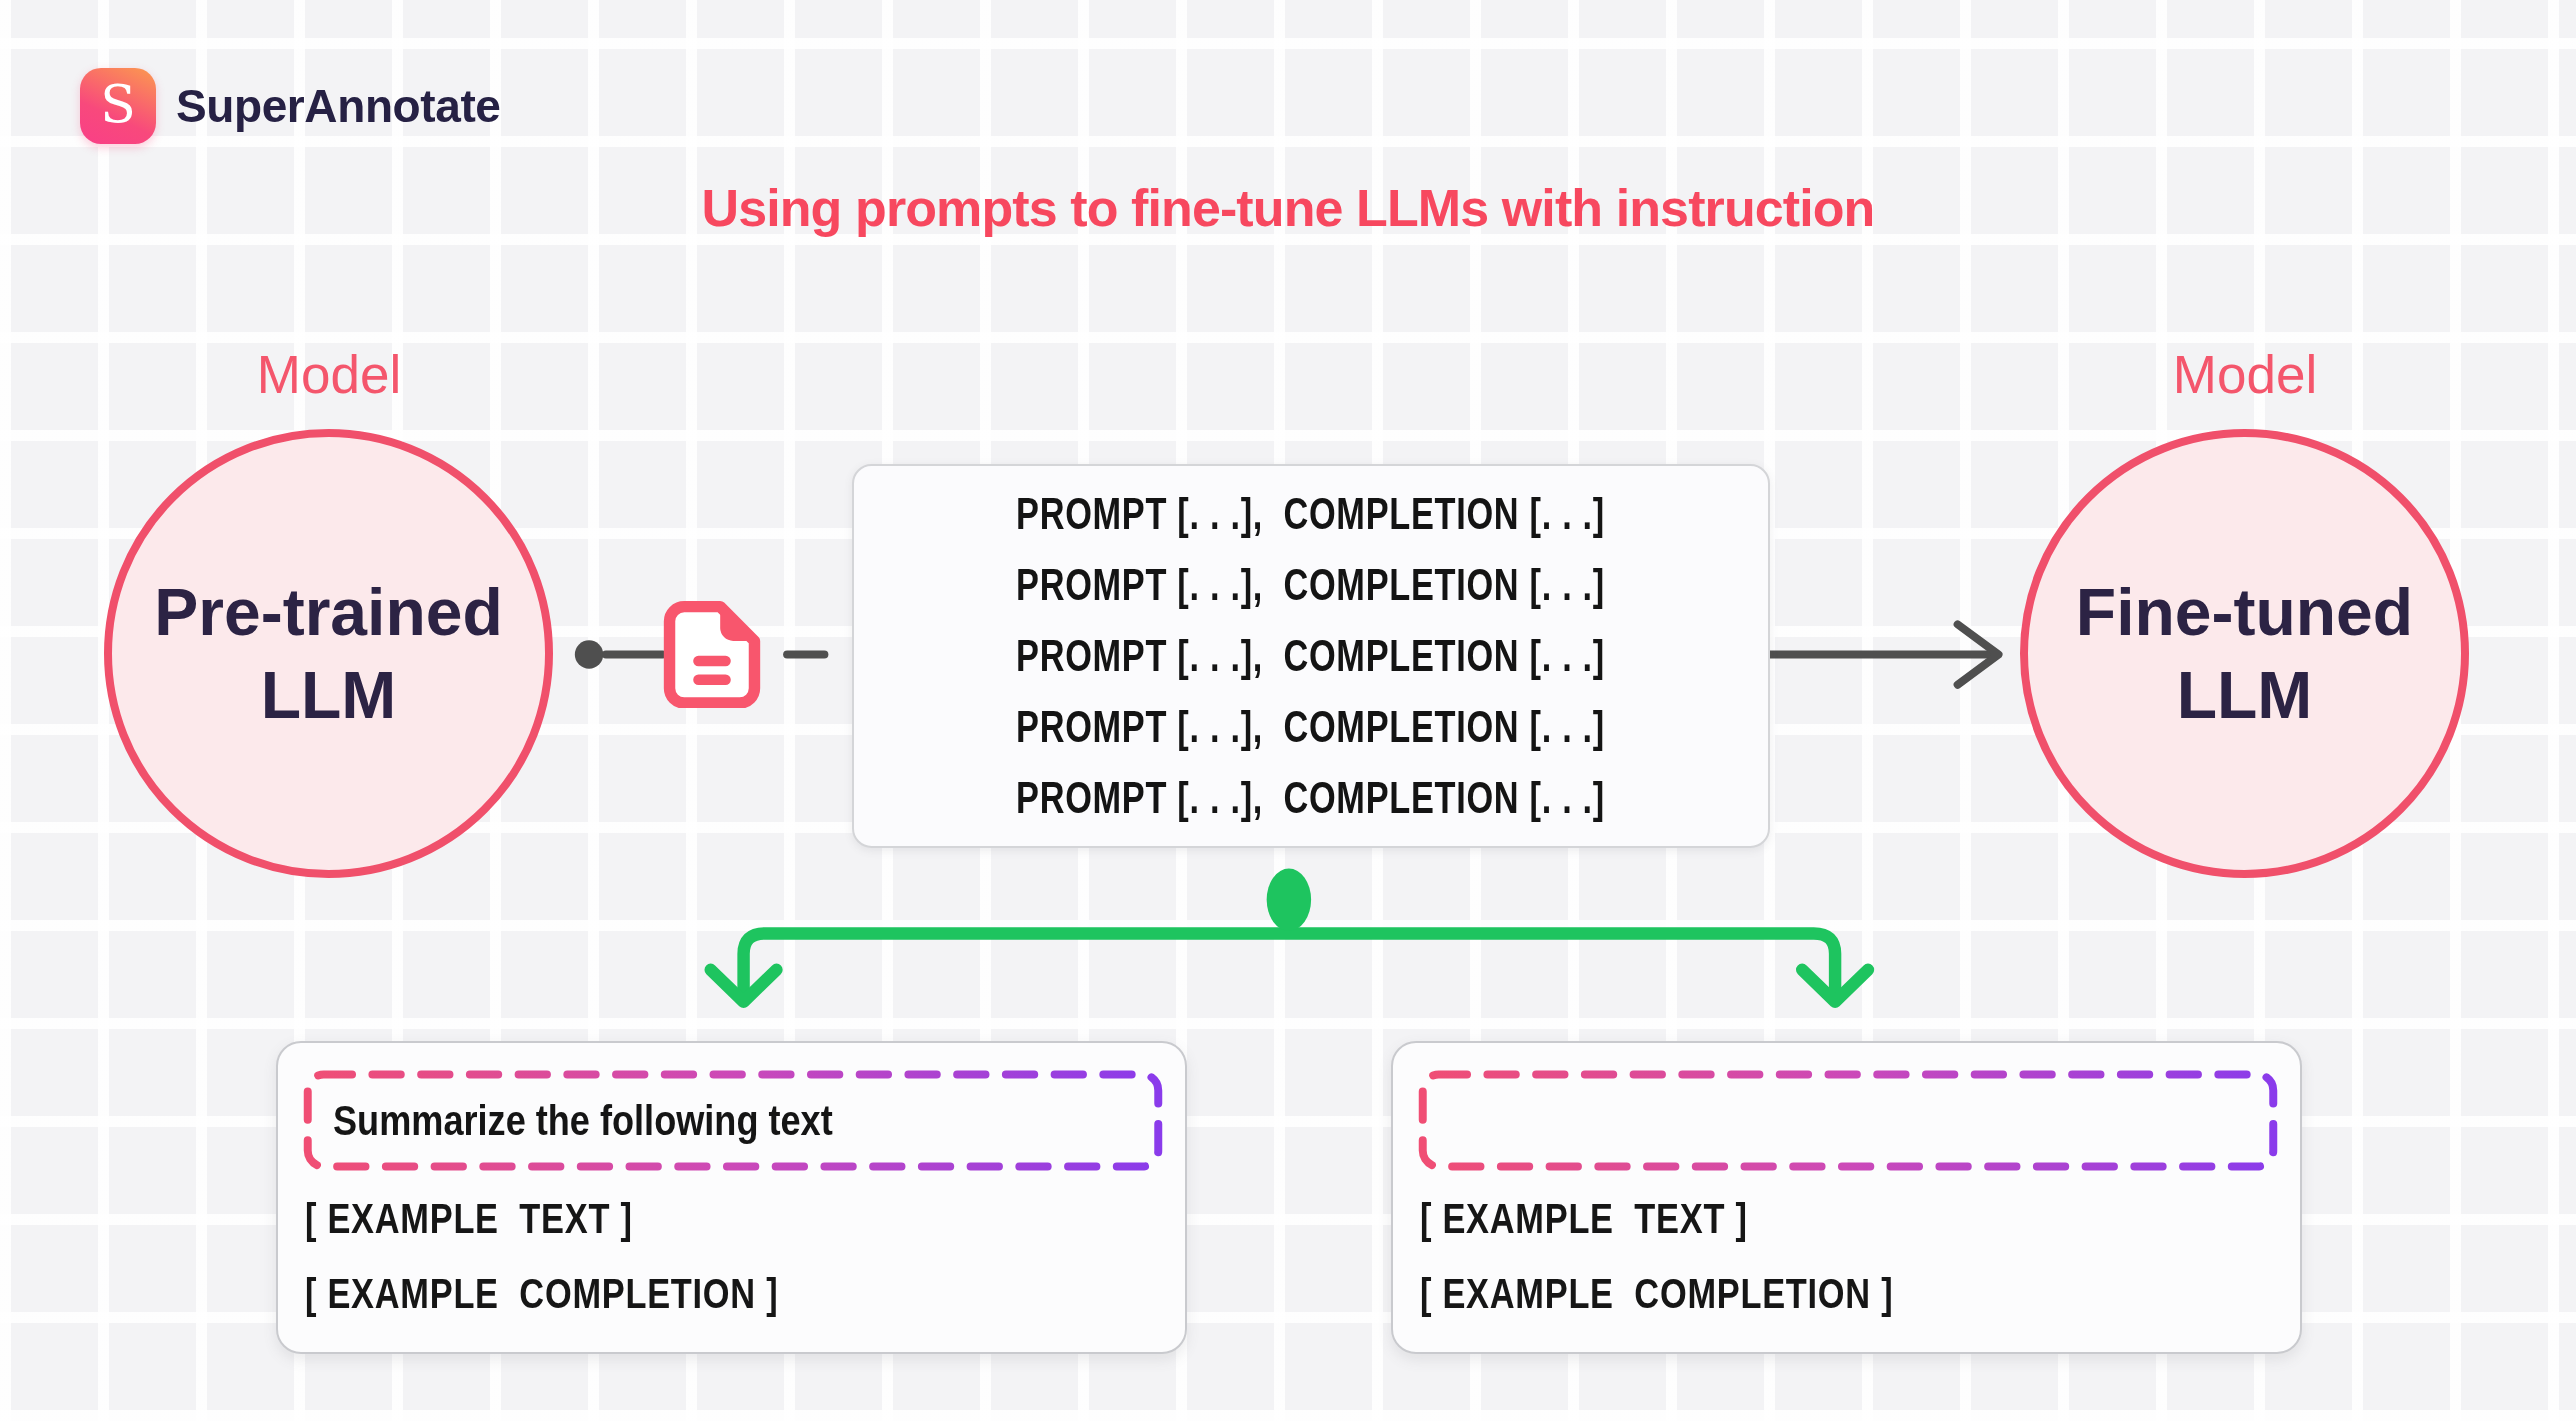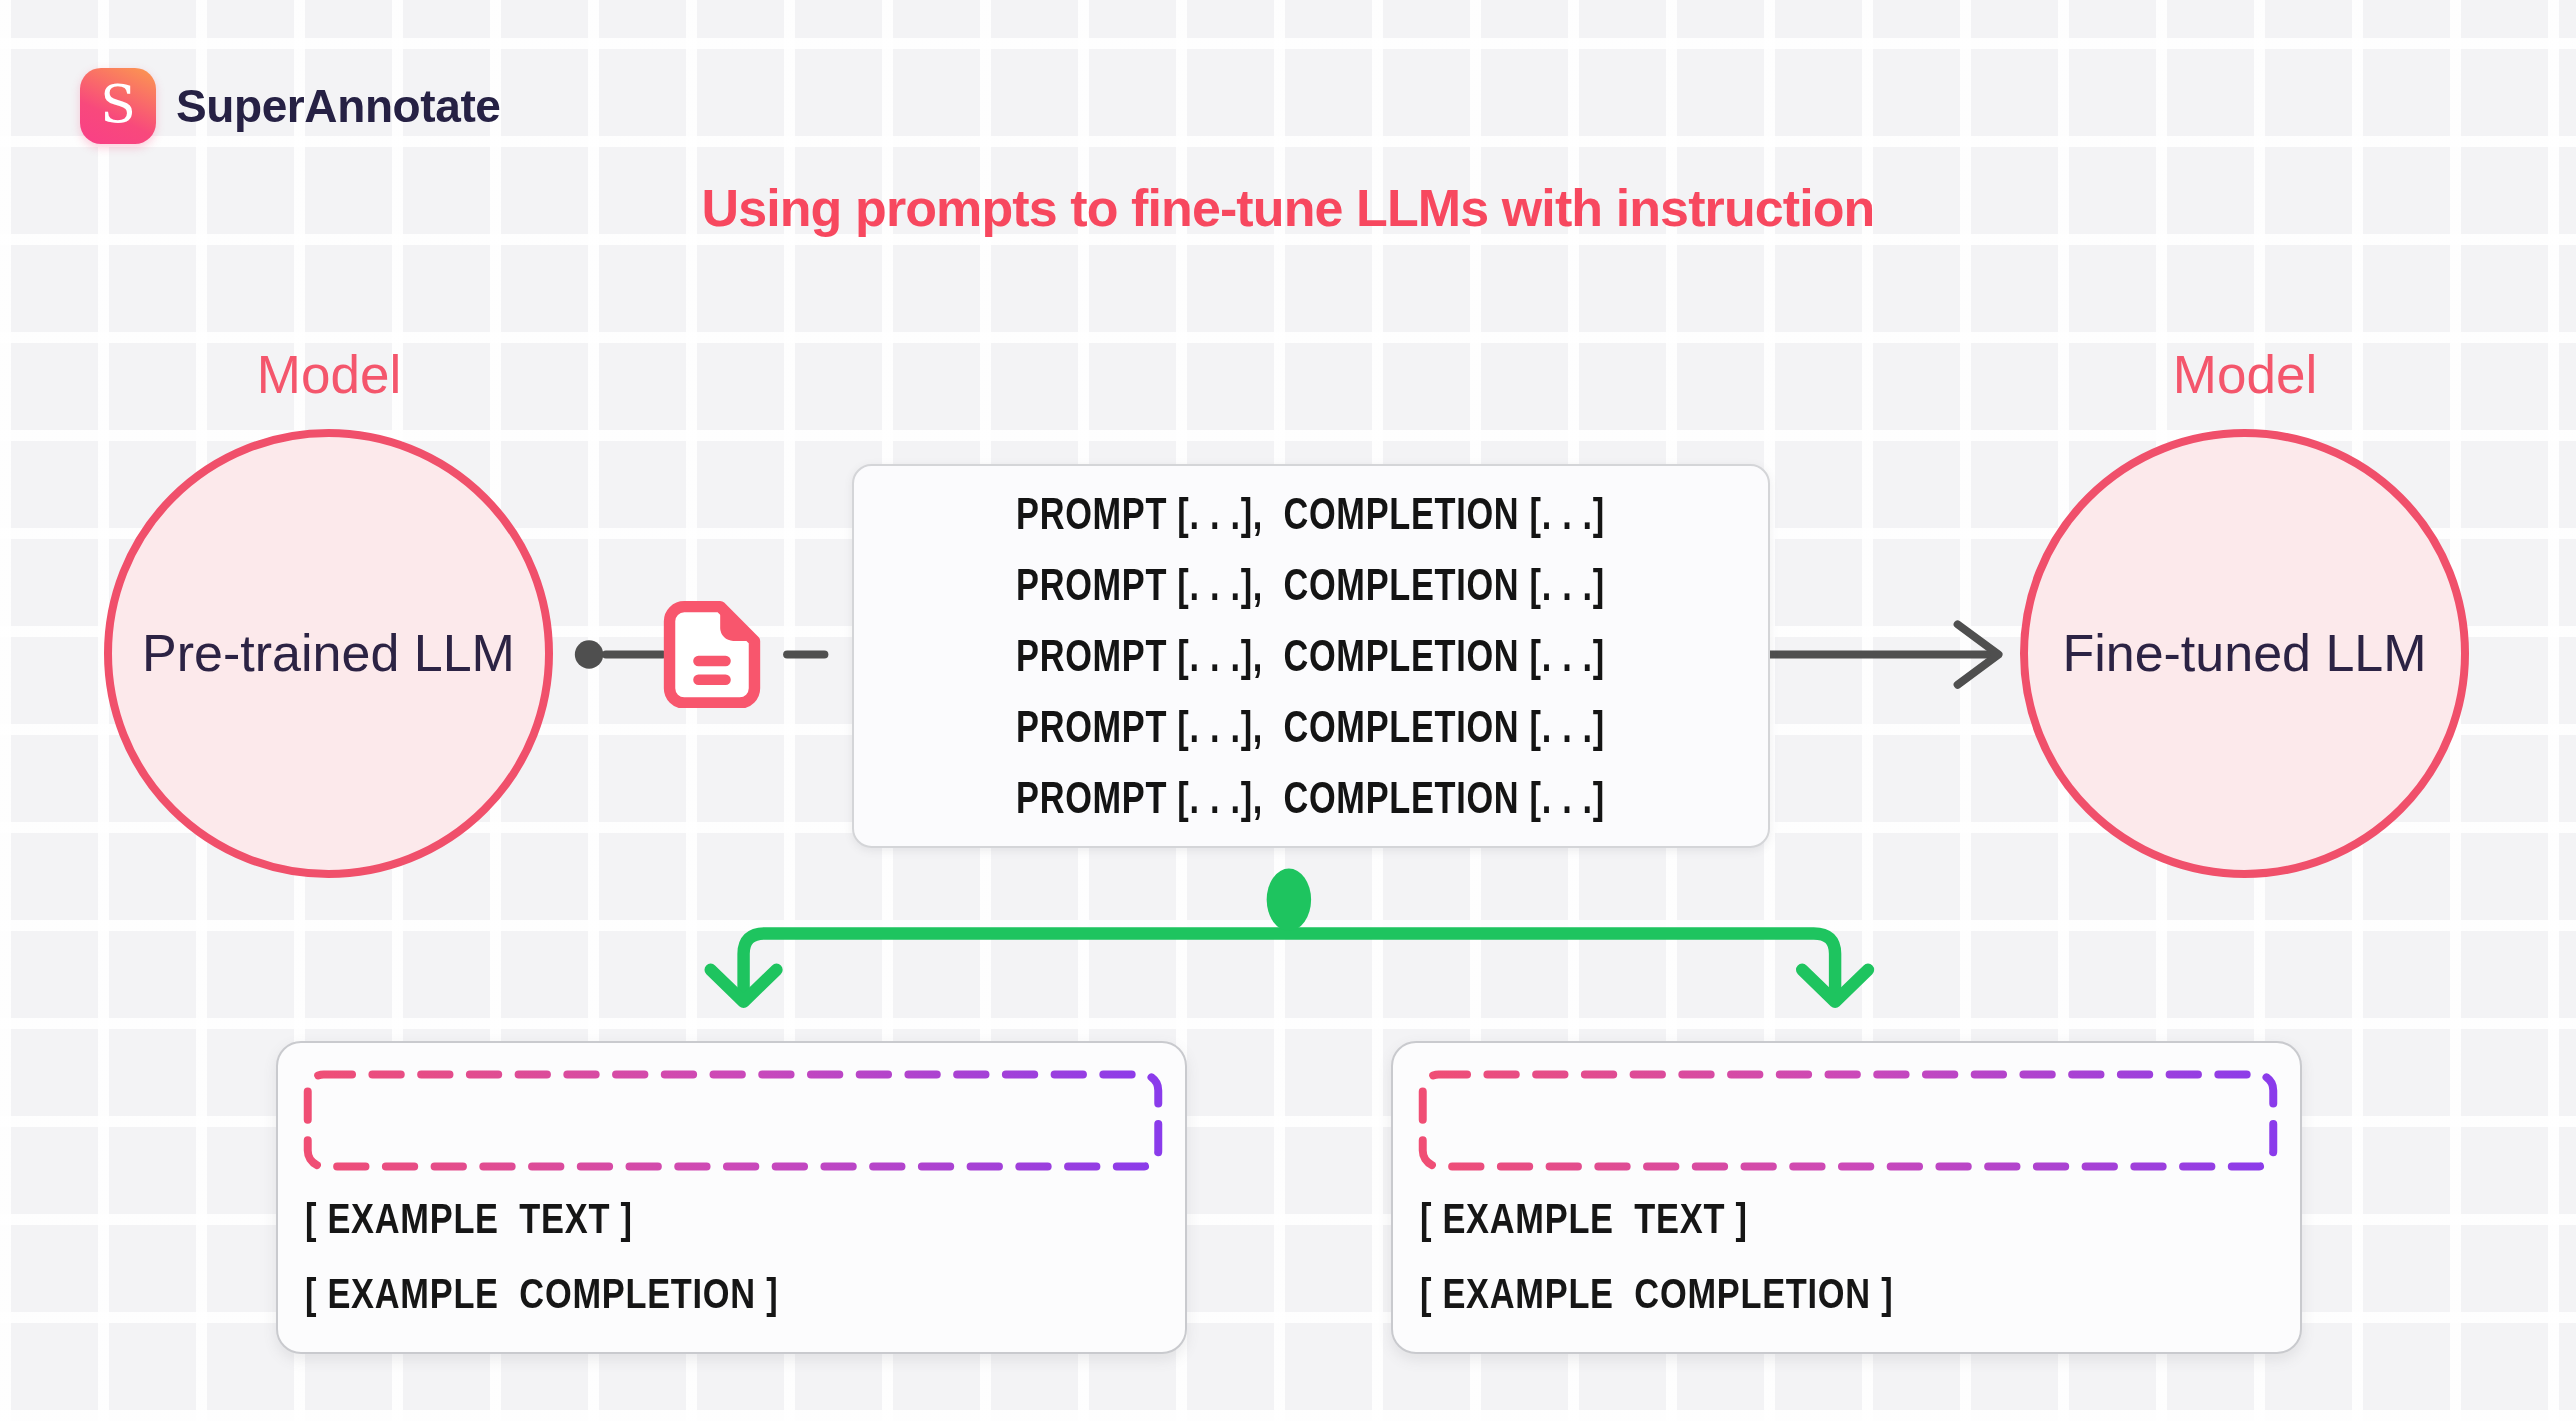--- a/index.html
+++ b/index.html
@@ -28,21 +28,21 @@
   .hdg{font-size:53px;font-weight:500;text-align:center;}
   .hdg-model{color:#F4566C;width:444px;top:330px;margin-top:14px;}
   .hdg-center{color:#5C5C5C;font-weight:400;width:799px;left:889px;top:313px;}
 
   
   .node-circle{
     width:449px;height:449px;border-radius:50%;top:429px;
     background:#FCE9EB;border:8px solid #F0506B;box-sizing:border-box;
     display:flex;align-items:center;justify-content:center;text-align:center;
   }
-  .node-label{font-size:52px;font-weight:400;color:#2C2344;line-height:1.25;width:373px;}
+  .node-label{font-size:66px;font-weight:700;color:#2C2344;line-height:1.25;width:373px;}
 
   
   .dataset-box{
     left:852px;top:464px;width:918px;height:384px;border-radius:19.5px;
     background:#FBFBFD;border:2.7px solid #D4D5D8;box-sizing:border-box;
     box-shadow:0 2.7px 9px rgba(90,90,100,.10);
     display:flex;flex-direction:column;justify-content:center;
   }
   .ds-row{height:71px;display:flex;align-items:center;justify-content:center;}
   .cond{display:inline-block;white-space:pre;transform:scaleX(.78);transform-origin:center;
@@ -137,20 +137,21 @@
     <svg class="abs dash-svg" width="862" height="101" viewBox="0 0 970 114">
       <defs>
         <linearGradient id="dg1" x1="0" y1="0" x2="1" y2="0">
           <stop offset="0" stop-color="#F04E74"></stop>
           <stop offset="0.5" stop-color="#CC49B8"></stop>
           <stop offset="1" stop-color="#8A3BEB"></stop>
         </linearGradient>
       </defs>
       <rect x="5" y="5" width="960" height="104" rx="18" fill="none" stroke="url(#dg1)" stroke-width="9" stroke-dasharray="32 23" stroke-linecap="round"></rect>
     </svg>
+    <div class="abs card-prompt"><span>Summarize the following text</span></div>
     <div class="abs card-line line-1"><span>[ EXAMPLE  TEXT ]</span></div>
     <div class="abs card-line line-2"><span>[ EXAMPLE  COMPLETION ]</span></div>
   </div>
 
   <div class="abs card card-right">
     <svg class="abs dash-svg" width="862" height="101" viewBox="0 0 970 114">
       <defs>
         <linearGradient id="dg2" x1="0" y1="0" x2="1" y2="0">
           <stop offset="0" stop-color="#F04E74"></stop>
           <stop offset="0.5" stop-color="#CC49B8"></stop>

